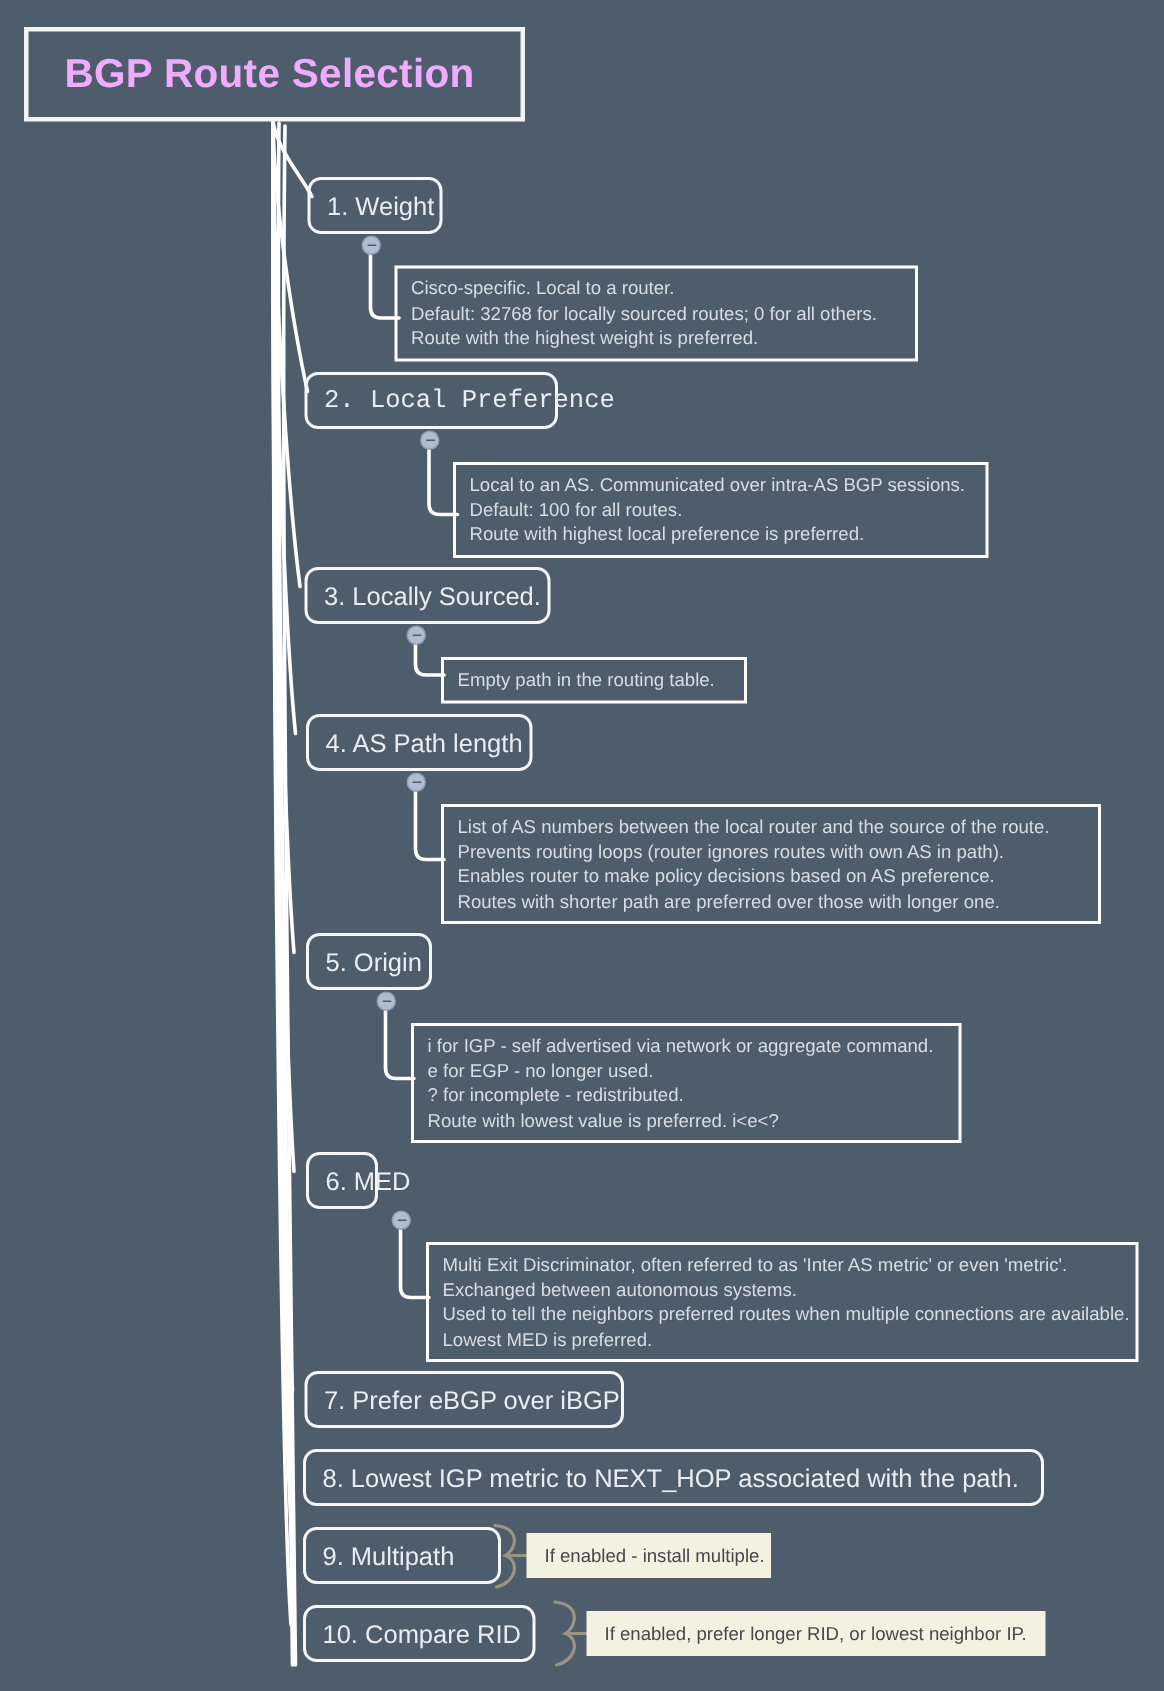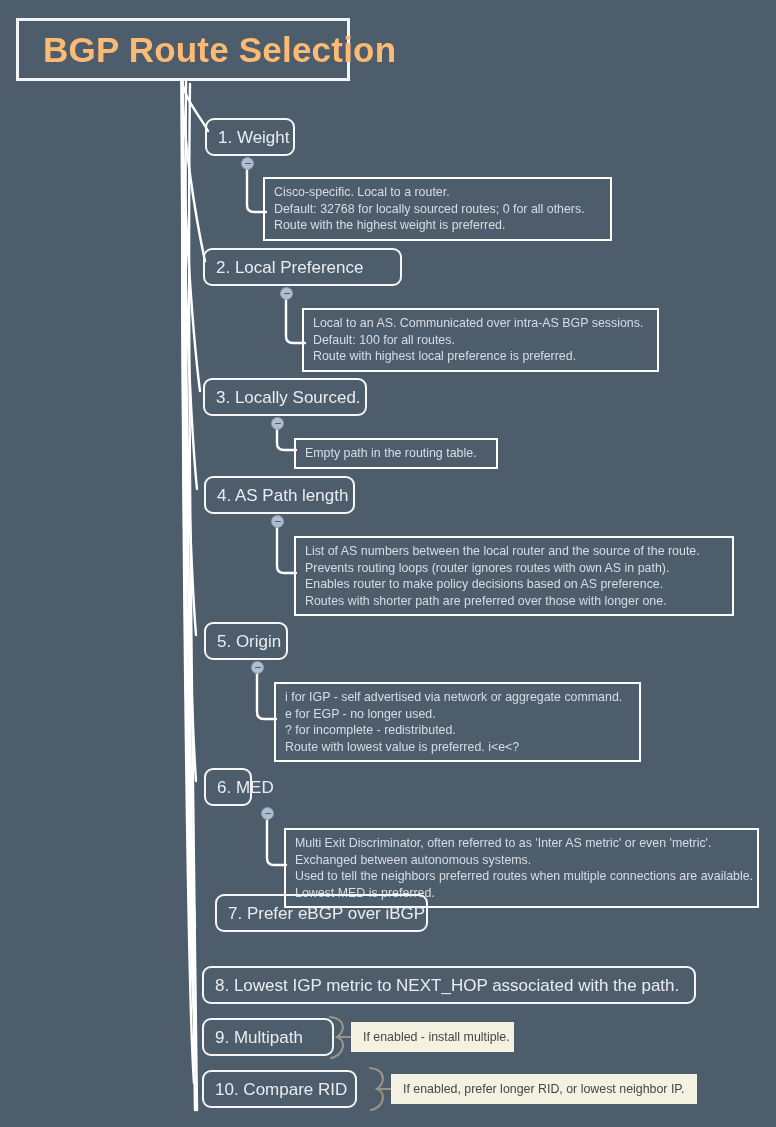--- a/index.html
+++ b/index.html
@@ -34,22 +34,22 @@
     width: 334px;
     height: 63px;
     box-sizing: border-box;
     border: 3px solid #f2f4f6;
     background: transparent;
     display: flex;
     align-items: center;
     padding-left: 24px;
   }
   .root-title {
-    color: #fdba74;
-    font-size: 35px;
+    color: #f0abfc;
+    font-size: 27px;
     font-weight: bold;
     letter-spacing: 0.2px;
     white-space: nowrap;
   }
 
   
   .step-node {
     position: absolute;
     box-sizing: border-box;
     border: 2.5px solid #f4f6f8;
@@ -173,21 +173,21 @@
   <div class="step-node" style="left:205px; top:118px; width:90px;">
     <span class="step-label">1. Weight</span>
   </div>
   <div class="toggle-dot" style="left:241px; top:157px;"></div>
   <div class="detail-box" style="left:263px; top:177px; width:349px;">
     <div class="detail-line">Cisco-specific. Local to a router.</div>
     <div class="detail-line">Default: 32768 for locally sourced routes; 0 for all others.</div>
     <div class="detail-line">Route with the highest weight is preferred.</div>
   </div>
 
-  <div class="step-node" style="left:203px; top:248px; width:199px;">
+  <div class="step-node" style="left:203px; top:248px; width:169px;font-family:Liberation Mono, monospace;">
     <span class="step-label">2. Local Preference</span>
   </div>
   <div class="toggle-dot" style="left:280px; top:287px;"></div>
   <div class="detail-box" style="left:302px; top:308px; width:357px;">
     <div class="detail-line">Local to an AS. Communicated over intra-AS BGP sessions.</div>
     <div class="detail-line">Default: 100 for all routes.</div>
     <div class="detail-line">Route with highest local preference is preferred.</div>
   </div>
 
   <div class="step-node" style="left:203px; top:378px; width:164px;">
@@ -224,21 +224,21 @@
     <span class="step-label">6. MED</span>
   </div>
   <div class="toggle-dot" style="left:261px; top:807px;"></div>
   <div class="detail-box" style="left:284px; top:828px; width:475px;">
     <div class="detail-line">Multi Exit Discriminator, often referred to as 'Inter AS metric' or even 'metric'.</div>
     <div class="detail-line">Exchanged between autonomous systems.</div>
     <div class="detail-line">Used to tell the neighbors preferred routes when multiple connections are available.</div>
     <div class="detail-line">Lowest MED is preferred.</div>
   </div>
 
-  <div class="step-node" style="left:203px; top:894px; width:213px;margin-left:12px;">
+  <div class="step-node" style="left:203px; top:914px; width:213px;">
     <span class="step-label">7. Prefer eBGP over iBGP</span>
   </div>
 
   <div class="step-node" style="left:202px; top:966px; width:494px;">
     <span class="step-label">8. Lowest IGP metric to NEXT_HOP associated with the path.</span>
   </div>
 
   <div class="step-node" style="left:202px; top:1018px; width:132px;">
     <span class="step-label">9. Multipath</span>
   </div>

